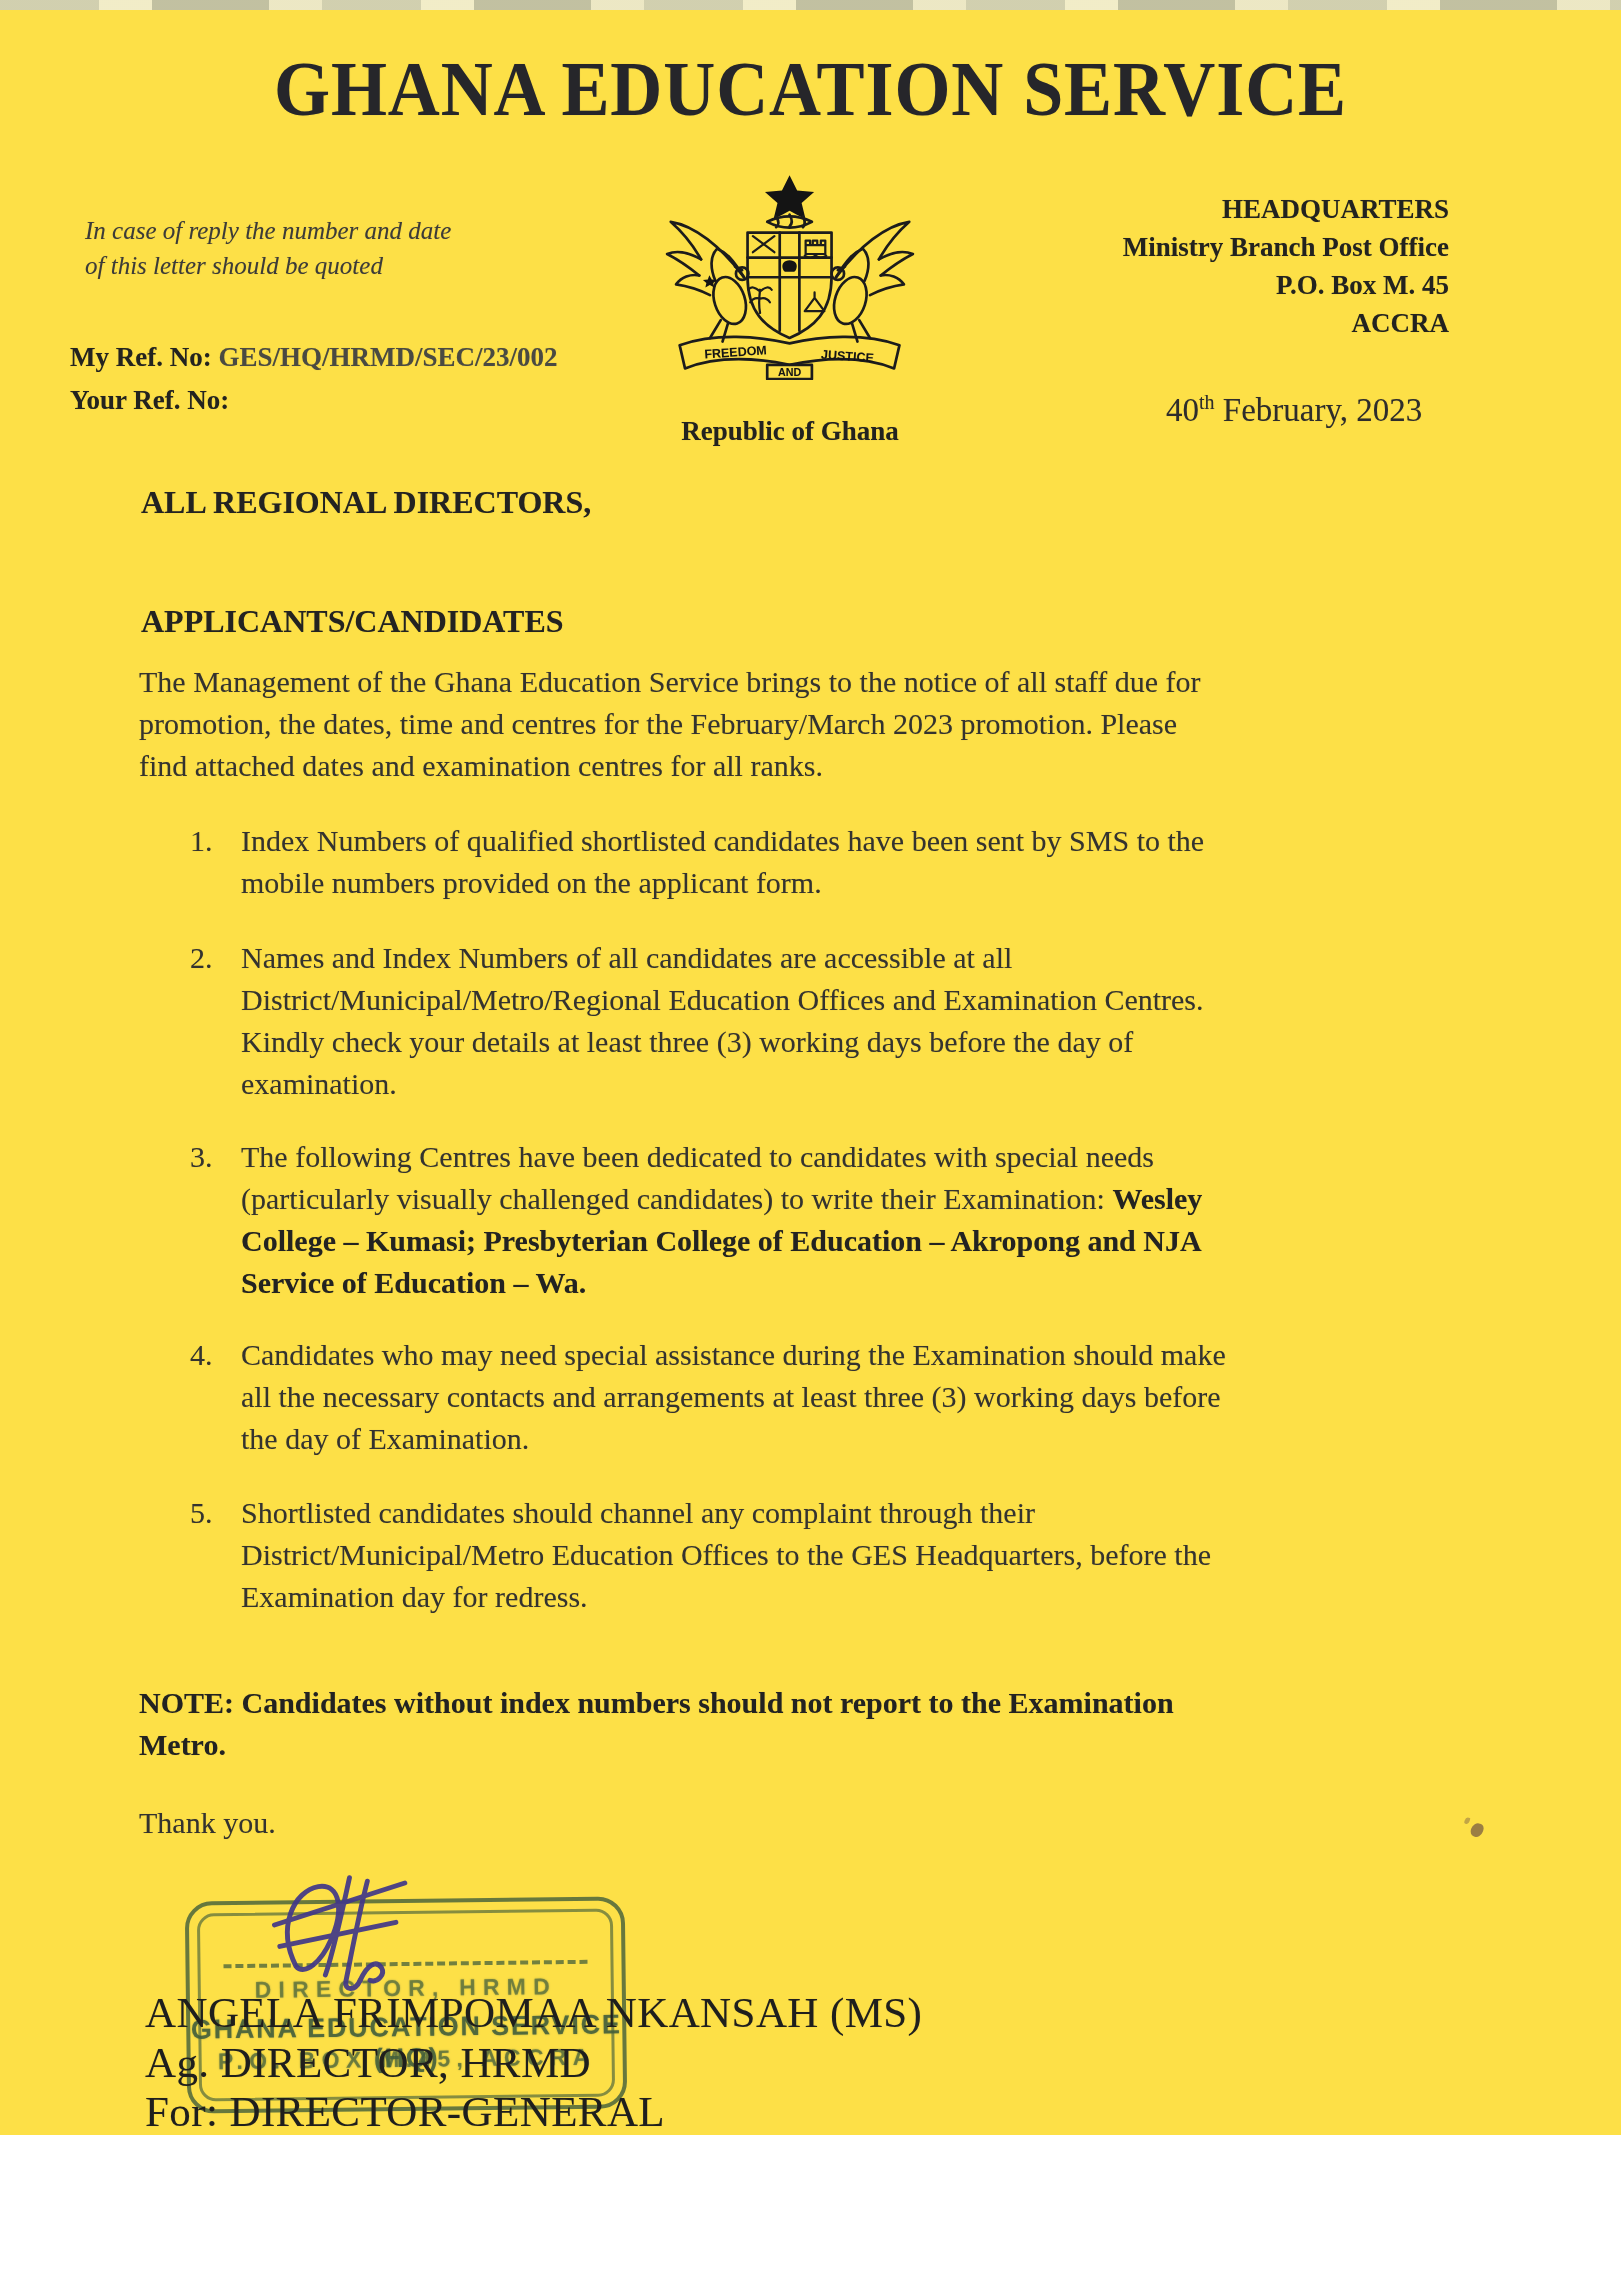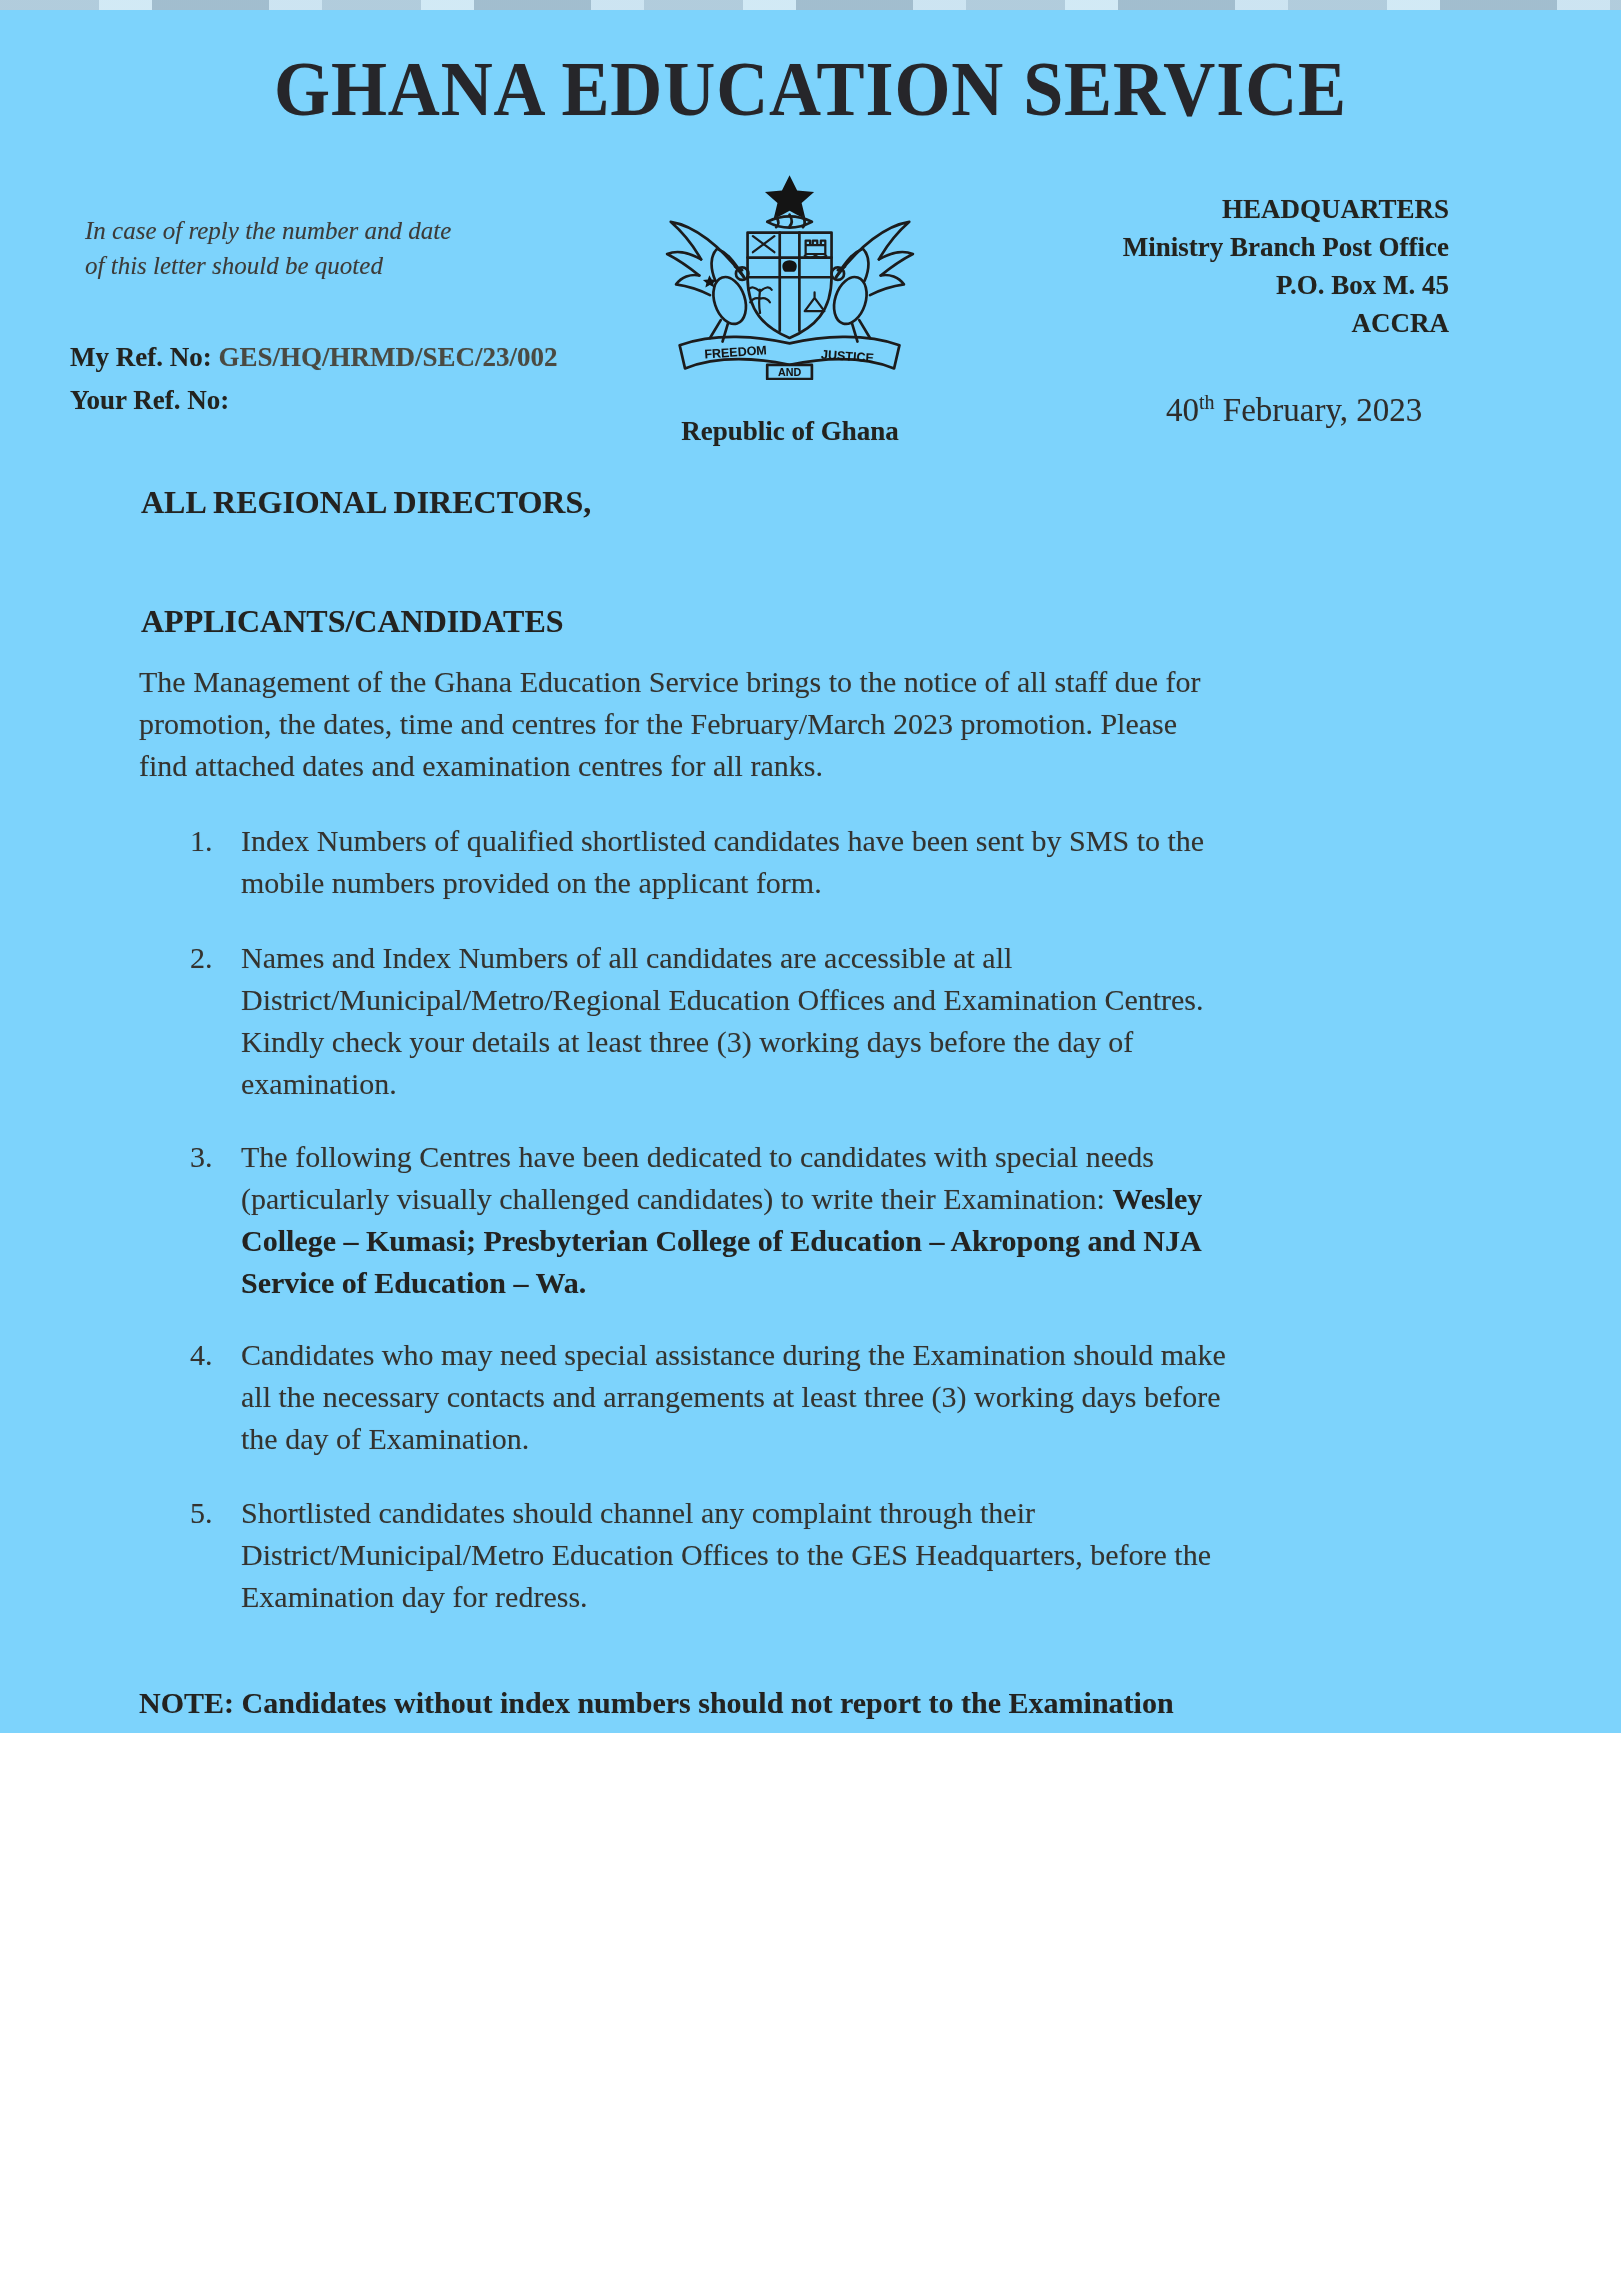--- a/index.html
+++ b/index.html
@@ -1,17 +1,17 @@
 <!DOCTYPE html>
 <html style="font-size:14.3px"><head>
 <meta charset="utf-8">
 <style>
   html,body{margin:0;padding:0;background:#ffffff;}
   .page{
-    position:relative;width:1621px;height:1733px;background:#7dd3fc;overflow:hidden;
+    position:relative;width:1621px;height:2135px;background:#fde047;overflow:hidden;
     font-family:"Liberation Serif",serif;color:#34332f;
     text-shadow:0 0 0.9px rgba(70,68,62,.28);
   }
   .b{font-weight:bold;color:#232321;}
   .scan-edge{position:absolute;top:0;left:0;right:0;height:9.9px;opacity:.75;
     background:repeating-linear-gradient(90deg,#c3cad2 0 99px,#eef1f3 99px 152px,#aeb6bf 152px 269px,#e7eaee 269px 322px);}
   .title{position:absolute;top:45px;left:18px;width:1585px;margin:0;text-align:center;
     font-size:72px;font-weight:bold;color:#26262a;letter-spacing:0.9px;
     transform:scaleY(1.08);transform-origin:top center;}
   .reply-note{position:absolute;left:85px;top:213px;font-style:italic;font-size:25px;line-height:35px;color:#3c3b38;}

